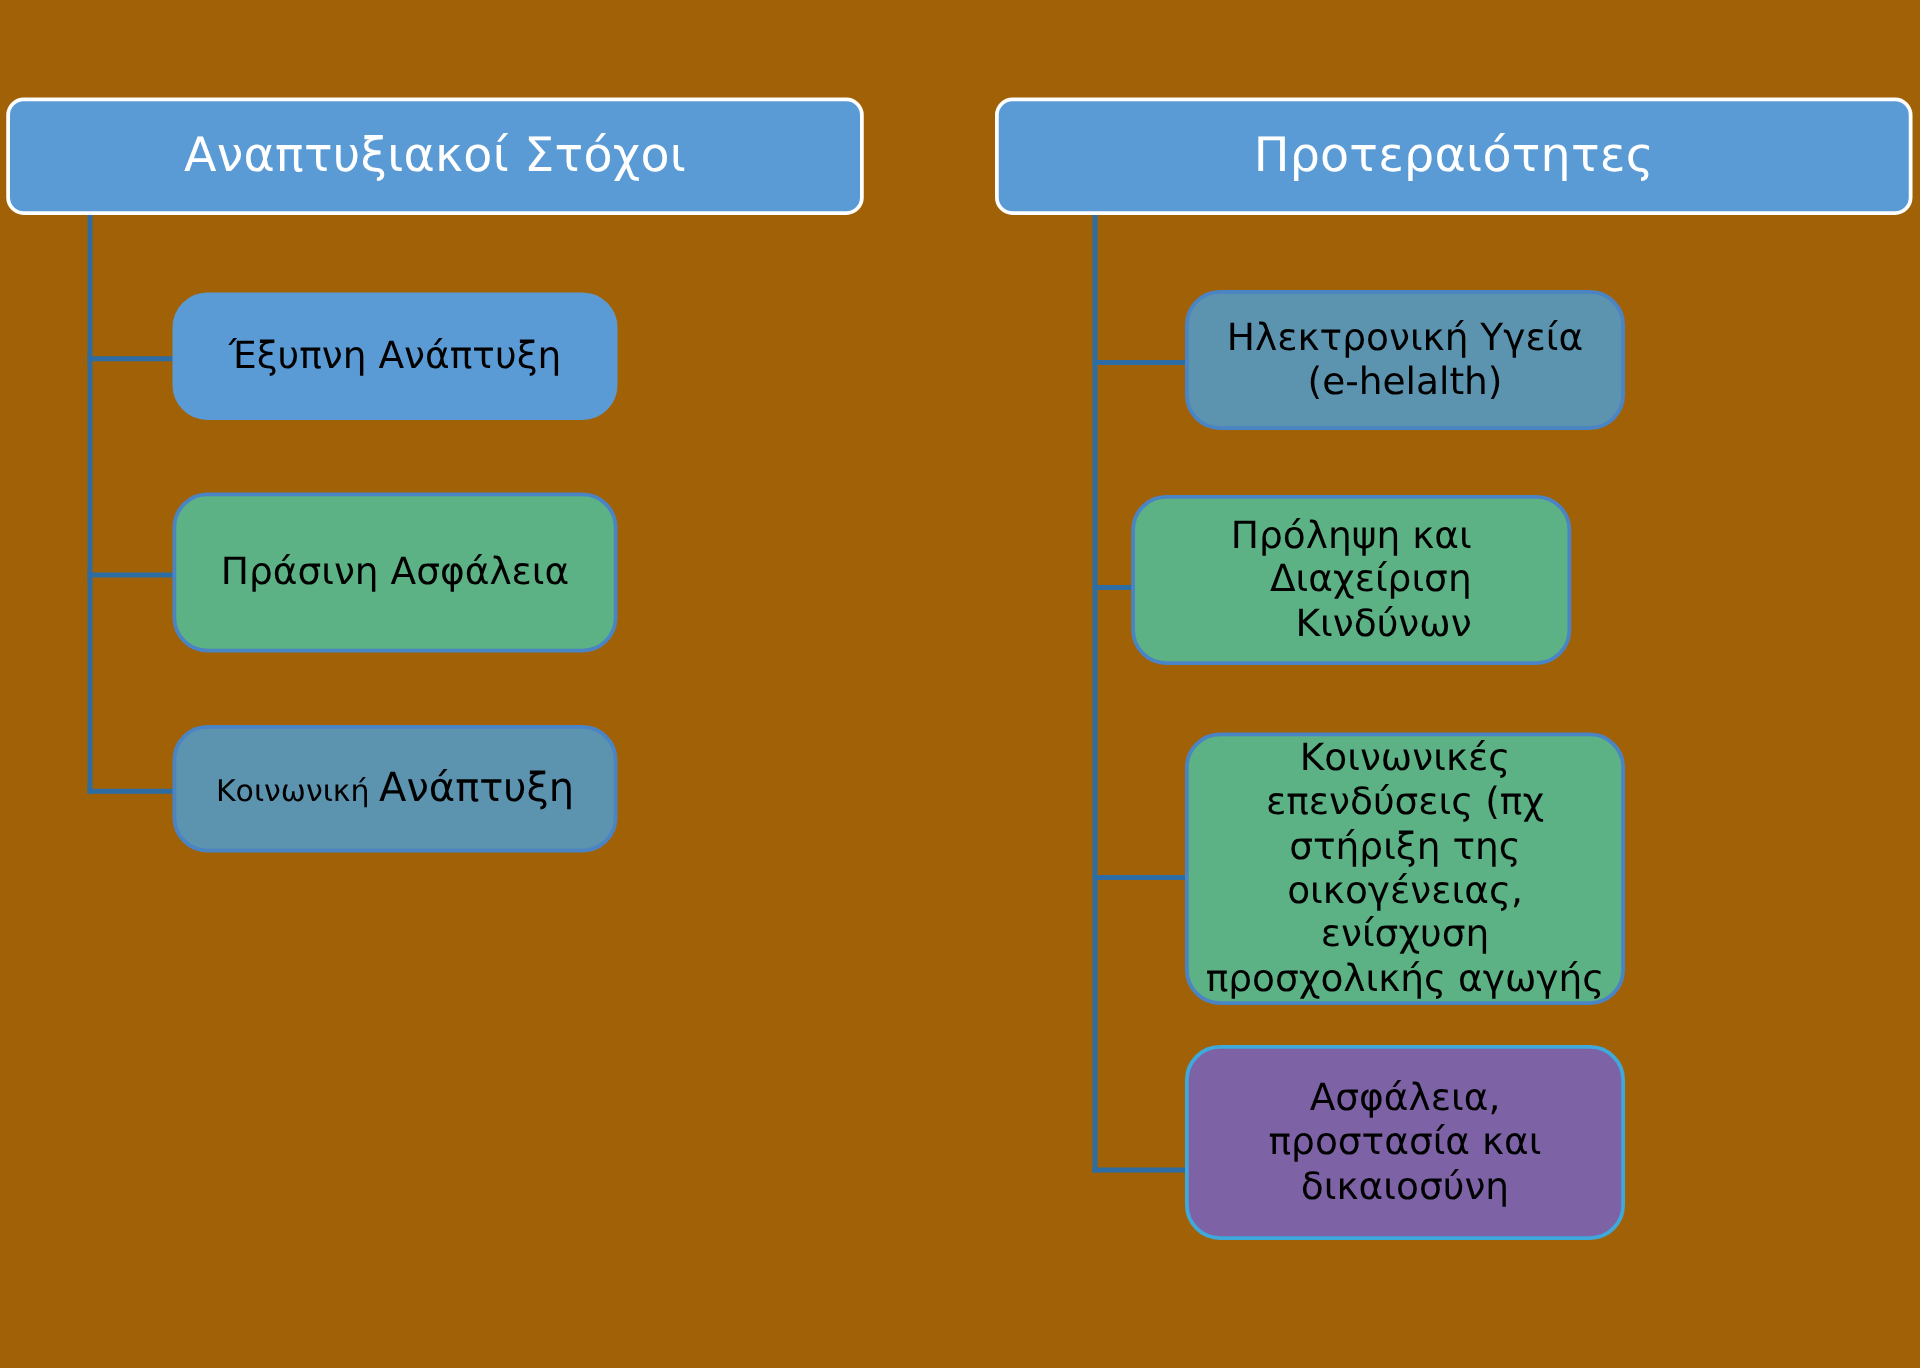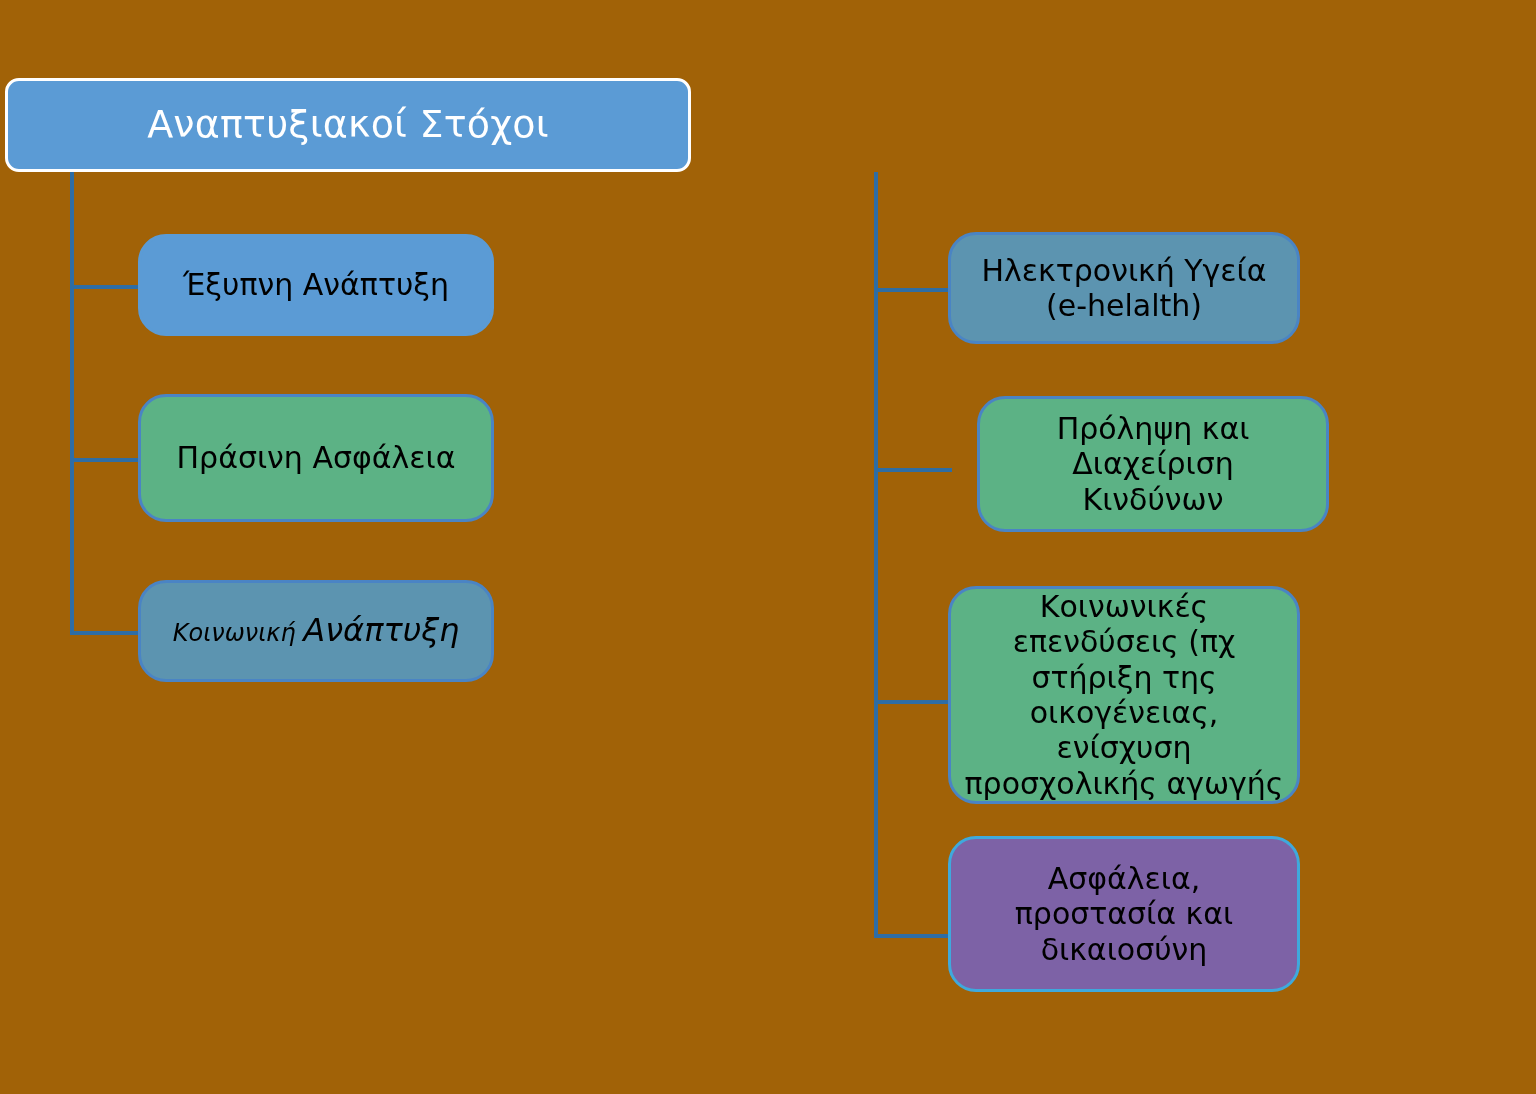--- a/index.html
+++ b/index.html
@@ -92,37 +92,40 @@
   </div>
 
   <div class="node fill-blue" style="left:138px; top:234px; width:356px; height:102px;">
     <span class="node-text">Έξυπνη Ανάπτυξη</span>
   </div>
 
   <div class="node fill-green" style="left:138px; top:394px; width:356px; height:128px;">
     <span class="node-text">Πράσινη Ασφάλεια</span>
   </div>
 
-  <div class="node fill-teal" style="left:138px; top:580px; width:356px; height:102px;font-style:italic;">
+  <div class="node fill-teal" style="left:138px; top:580px; width:356px; height:102px;">
     <span class="node-text"><span class="small-part">Κοινωνική </span><span class="big-part">Ανάπτυξη</span></span>
   </div>
 
   <div class="trunk" style="left:874px; top:172px; height:766px;"></div>
   <div class="branch" style="left:874px; top:288px; width:78px;"></div>
   <div class="branch" style="left:874px; top:468px; width:78px;"></div>
   <div class="branch" style="left:874px; top:700px; width:78px;"></div>
   <div class="branch" style="left:874px; top:934px; width:78px;"></div>
 
+  <div class="header-box" style="left:796px; top:78px; width:734px; height:94px;">
+    <span>Προτεραιότητες</span>
+  </div>
 
   <div class="node fill-teal" style="left:948px; top:232px; width:352px; height:112px;">
     <span class="node-text">Ηλεκτρονική Υγεία
 (e-helalth)</span>
   </div>
 
-  <div class="node fill-green" style="left:977px; top:396px; width:352px; height:136px;">
+  <div class="node fill-green" style="left:905px; top:396px; width:352px; height:136px;text-align:right;">
     <span class="node-text">Πρόληψη και
 Διαχείριση
 Κινδύνων</span>
   </div>
 
   <div class="node fill-green" style="left:948px; top:586px; width:352px; height:218px;">
     <span class="node-text">Κοινωνικές
 επενδύσεις (πχ
 στήριξη της
 οικογένειας, ενίσχυση

